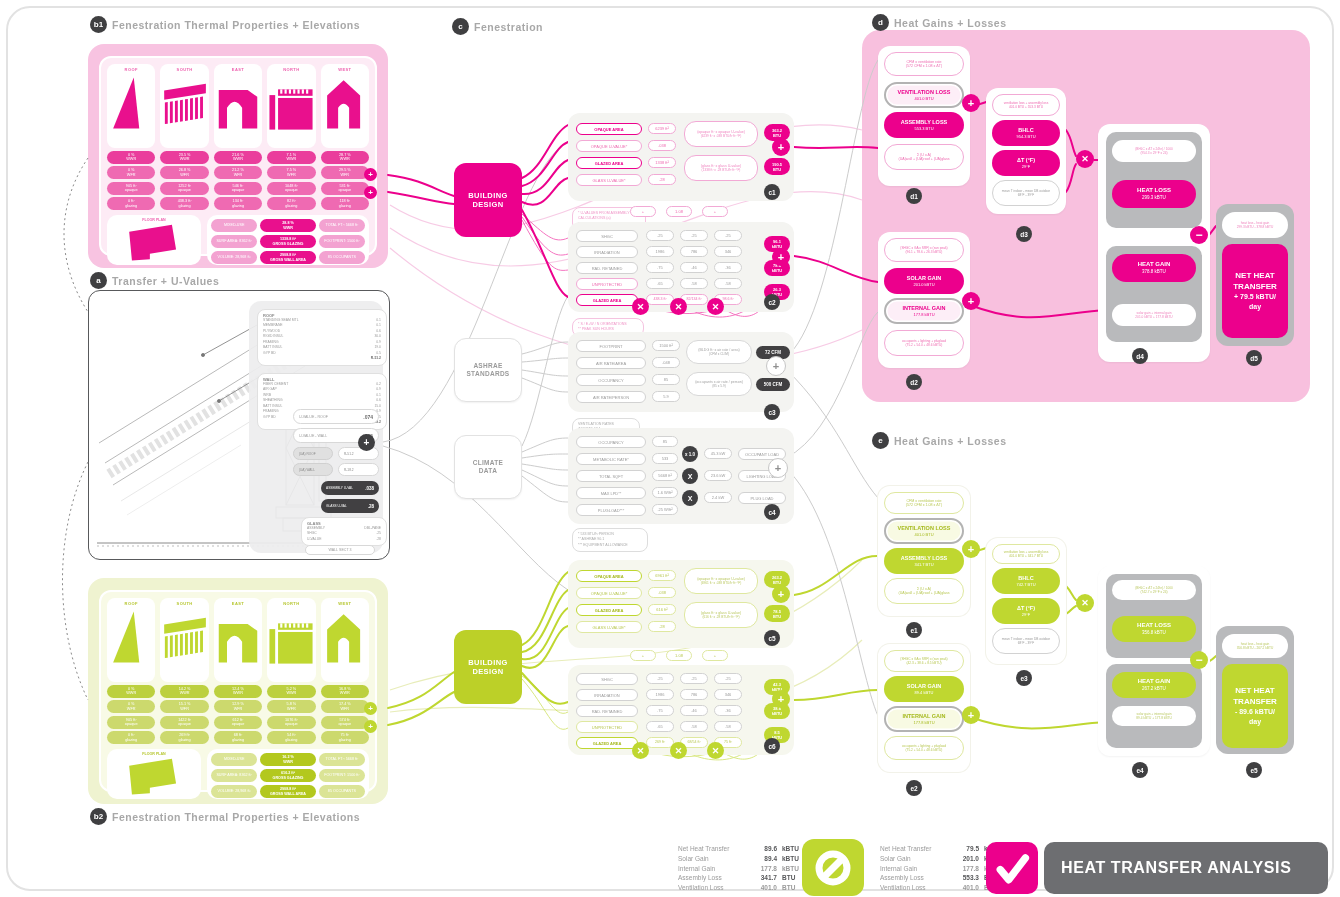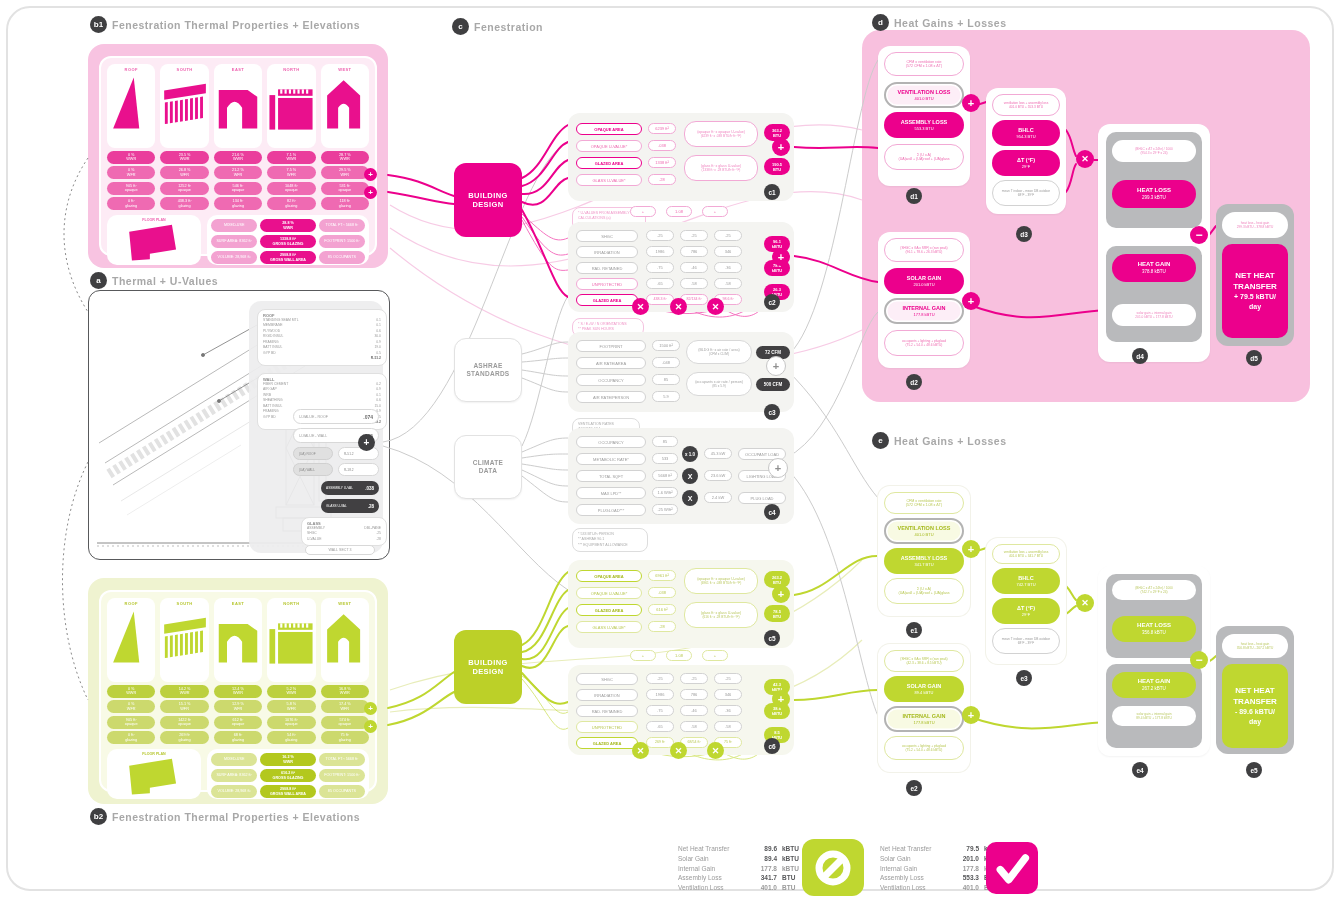--- a/index.html
+++ b/index.html
@@ -201,21 +201,21 @@
         <div class="pill sml">85 OCCUPANTS</div>
       </div>
     </div>
   </div>
 </div>
 <div class="node np" style="left:364px;top:168px;width:13px;height:13px;font-size:8px;">+</div>
 <div class="node np" style="left:364px;top:186px;width:13px;height:13px;font-size:8px;">+</div>
 
 <div class="sech" style="left:90px;top:272px;">
   <div class="secbadge">a</div>
-  <div class="sectitle">Thermal + U-Values</div>
+  <div class="sectitle">Transfer + U-Values</div>
 </div>
 <div class="abs" style="left:88px;top:290px;width:302px;height:270px;background:#fff;border:1.5px solid #58595b;border-radius:12px;">
   <svg class="abs" style="left:2px;top:2px;" width="294" height="262" viewBox="0 0 294 262">
     <g stroke="#b9b9b9" stroke-width="1" fill="none">
       <line x1="8" y1="150" x2="205" y2="28"></line>
       <line x1="14" y1="170" x2="215" y2="45"></line>
       <line x1="22" y1="192" x2="222" y2="68"></line>
       <line x1="18" y1="181" x2="218" y2="56" stroke="#e2e2e2" stroke-width="10" stroke-dasharray="4,3"></line>
       <line x1="30" y1="208" x2="160" y2="128" stroke="#e8e8e8"></line>
       <line x1="36" y1="222" x2="150" y2="152" stroke="#eeeeee"></line>
@@ -937,14 +937,17 @@
         <span class="stl">Ventilation Loss</span>
         <span class="stv" style="color:#9a9a9a">401.0</span>
         <span class="stu" style="color:#9a9a9a">BTU</span>
       </div>
 </div>
 <div class="abs" style="left:986px;top:842px;width:52px;height:52px;background:#ec008c;border-radius:10px;display:flex;align-items:center;justify-content:center;">
   <svg width="40" height="40" viewBox="0 0 48 48">
         <path d="M10,26 L20,38 L40,12" stroke="#fff" stroke-width="9" fill="none" stroke-linecap="round" stroke-linejoin="round"></path>
       </svg>
 </div>
+<div class="abs" style="left:1044px;top:842px;width:284px;height:52px;background:#6d6e71;border-radius:10px;display:flex;align-items:center;padding-left:17px;">
+  <span style="color:#fff;font-weight:bold;font-size:16px;letter-spacing:.6px;">HEAT TRANSFER ANALYSIS</span>
+</div>
 
 </div>
 
 </body></html>

